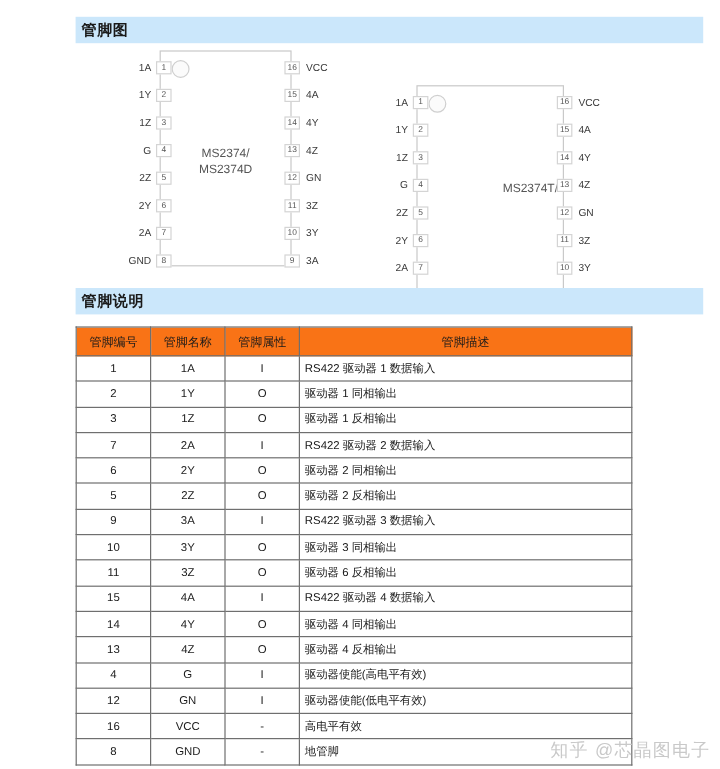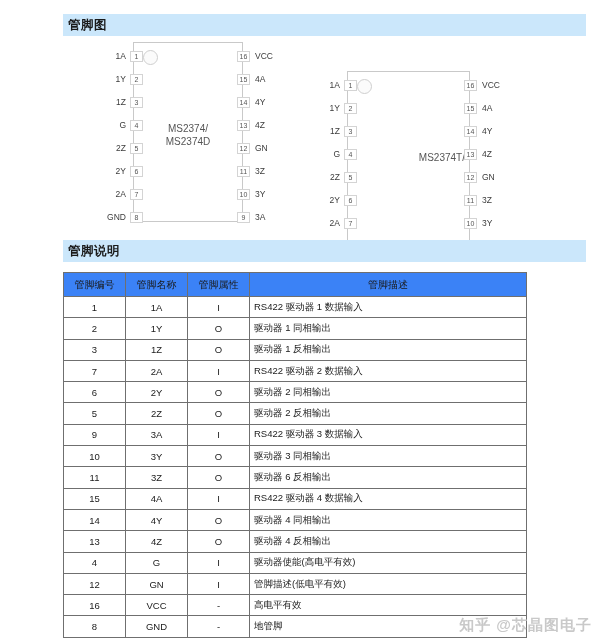--- a/index.html
+++ b/index.html
@@ -117,39 +117,39 @@
     color: #1a1a1a;
   }
   .pin-table th, .pin-table td {
     border: 1px solid #6f6f6f;
     height: 21.3px;
     padding: 0 4px;
     box-sizing: border-box;
     vertical-align: middle;
   }
   .pin-table thead th {
-    background: #3b82f6;
+    background: #f97316;
     font-weight: normal;
     font-size: 10px;
     text-align: center;
     height: 24px;
   }
   .col-num  { width: 62px; text-align: center; }
   .col-name { width: 62px; text-align: center; }
   .col-attr { width: 62px; text-align: center; }
   .col-desc { text-align: left; padding-left: 8px; }
 
   
   .watermark {
     position: absolute;
     right: 8px;
     bottom: 6px;
     font-size: 15px;
     color: #c9c9c9;
-    font-weight: bold;
+    font-weight: normal;
     letter-spacing: 1px;
     white-space: nowrap;
     pointer-events: none;
     margin-top: 36px;
   }
 </style>
 </head>
 <body>
 
 <div class="section-header" id="header-pinout">
@@ -398,21 +398,21 @@
       <tr>
         <td class="col-num">4</td>
         <td class="col-name">G</td>
         <td class="col-attr">I</td>
         <td class="col-desc">驱动器使能(高电平有效)</td>
       </tr>
       <tr>
         <td class="col-num">12</td>
         <td class="col-name">GN</td>
         <td class="col-attr">I</td>
-        <td class="col-desc">管脚描述(低电平有效)</td>
+        <td class="col-desc">驱动器使能(低电平有效)</td>
       </tr>
       <tr>
         <td class="col-num">16</td>
         <td class="col-name">VCC</td>
         <td class="col-attr">-</td>
         <td class="col-desc">高电平有效</td>
       </tr>
       <tr>
         <td class="col-num">8</td>
         <td class="col-name">GND</td>

